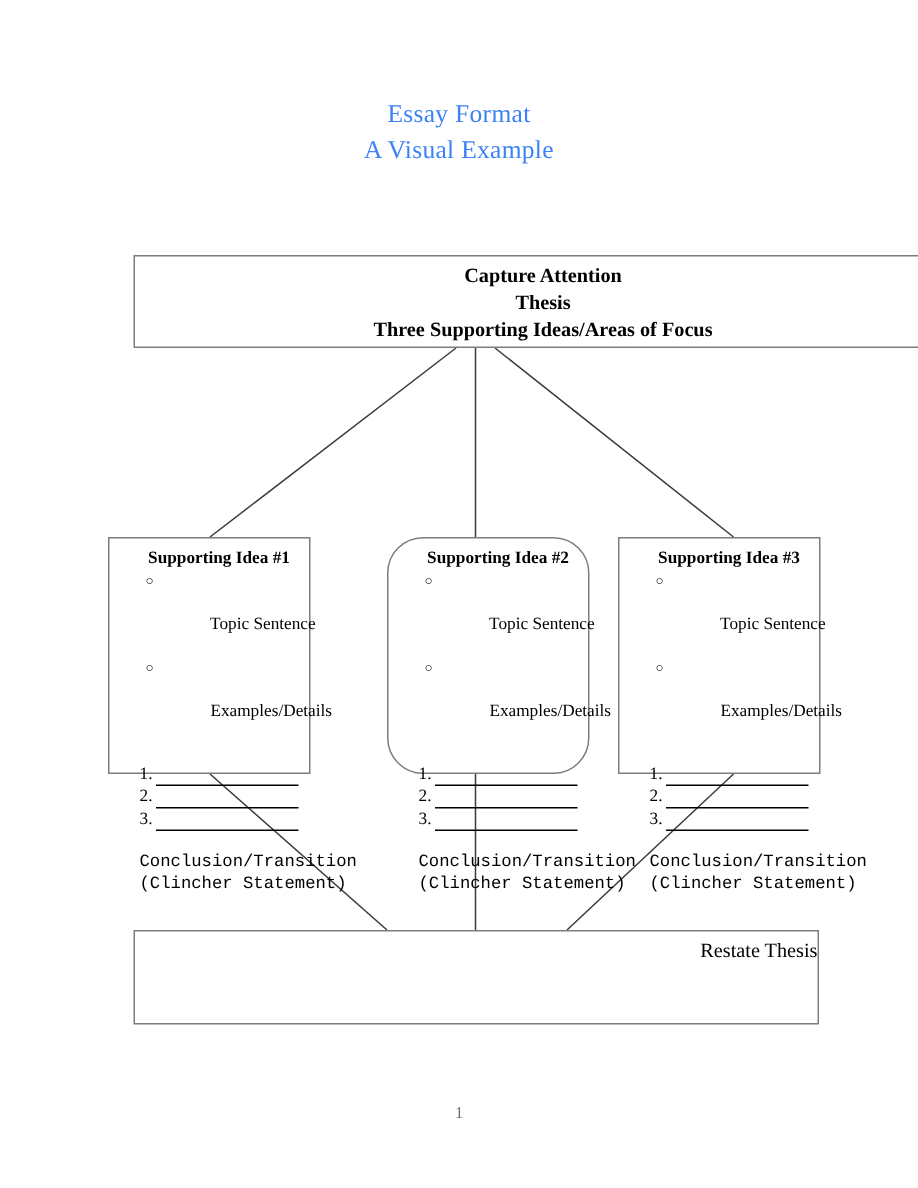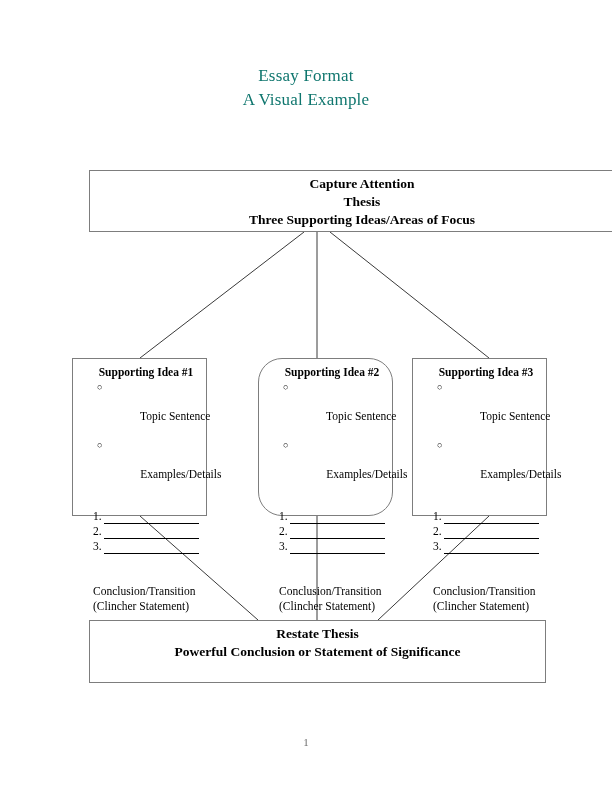--- a/index.html
+++ b/index.html
@@ -19,21 +19,21 @@
   
   #doc-title {
     position: absolute;
     left: 0;
     top: 64px;
     width: 612px;
     text-align: center;
     font-size: 17px;
     line-height: 24px;
     letter-spacing: 0.2px;
-    color: #0f766e;
+    color: #3b82f6;
   }
   #doc-title .title-line {
     display: block;
     white-space: pre;
   }
 
   
   .flow-box {
     position: absolute;
     box-sizing: border-box;
@@ -62,22 +62,22 @@
   
   #conclusion-box {
     left: 89px;
     top: 620px;
     width: 457px;
     height: 63px;
     padding-top: 4px;
   }
   #conclusion-box .box-line {
     display: block;
-    text-align: center;
-    font-weight: bold;
+    text-align: right;
+    font-weight: normal;
     font-size: 13.5px;
     line-height: 18px;
     white-space: pre;
   }
 
   
   .support-box {
     top: 358px;
     width: 135px;
     height: 158px;
@@ -130,21 +130,22 @@
   .numbered-lines li .num {
     flex: 0 0 auto;
     padding-right: 2px;
   }
   .numbered-lines li .rule {
     flex: 1 1 auto;
     border-bottom: 1px solid #000000;
     height: 11px;
   }
   .support-footer {
-    margin-top: 30px;
+    margin-top: 14px;
+    font-family: Liberation Mono, monospace;
   }
   .support-footer .foot-line {
     display: block;
     font-size: 11.5px;
     line-height: 14.5px;
     white-space: pre;
     text-align: left;
   }
 
   
@@ -288,16 +289,15 @@
     </li>
   </ul>
   <div class="support-footer">
     <span class="foot-line">Conclusion/Transition</span>
     <span class="foot-line">(Clincher Statement)</span>
   </div>
 </div>
 
 <div class="flow-box" id="conclusion-box">
   <span class="box-line">Restate Thesis</span>
-  <span class="box-line">Powerful Conclusion or Statement of Significance</span>
 </div>
 
 <div id="page-number">1</div>
 
 </body></html>

